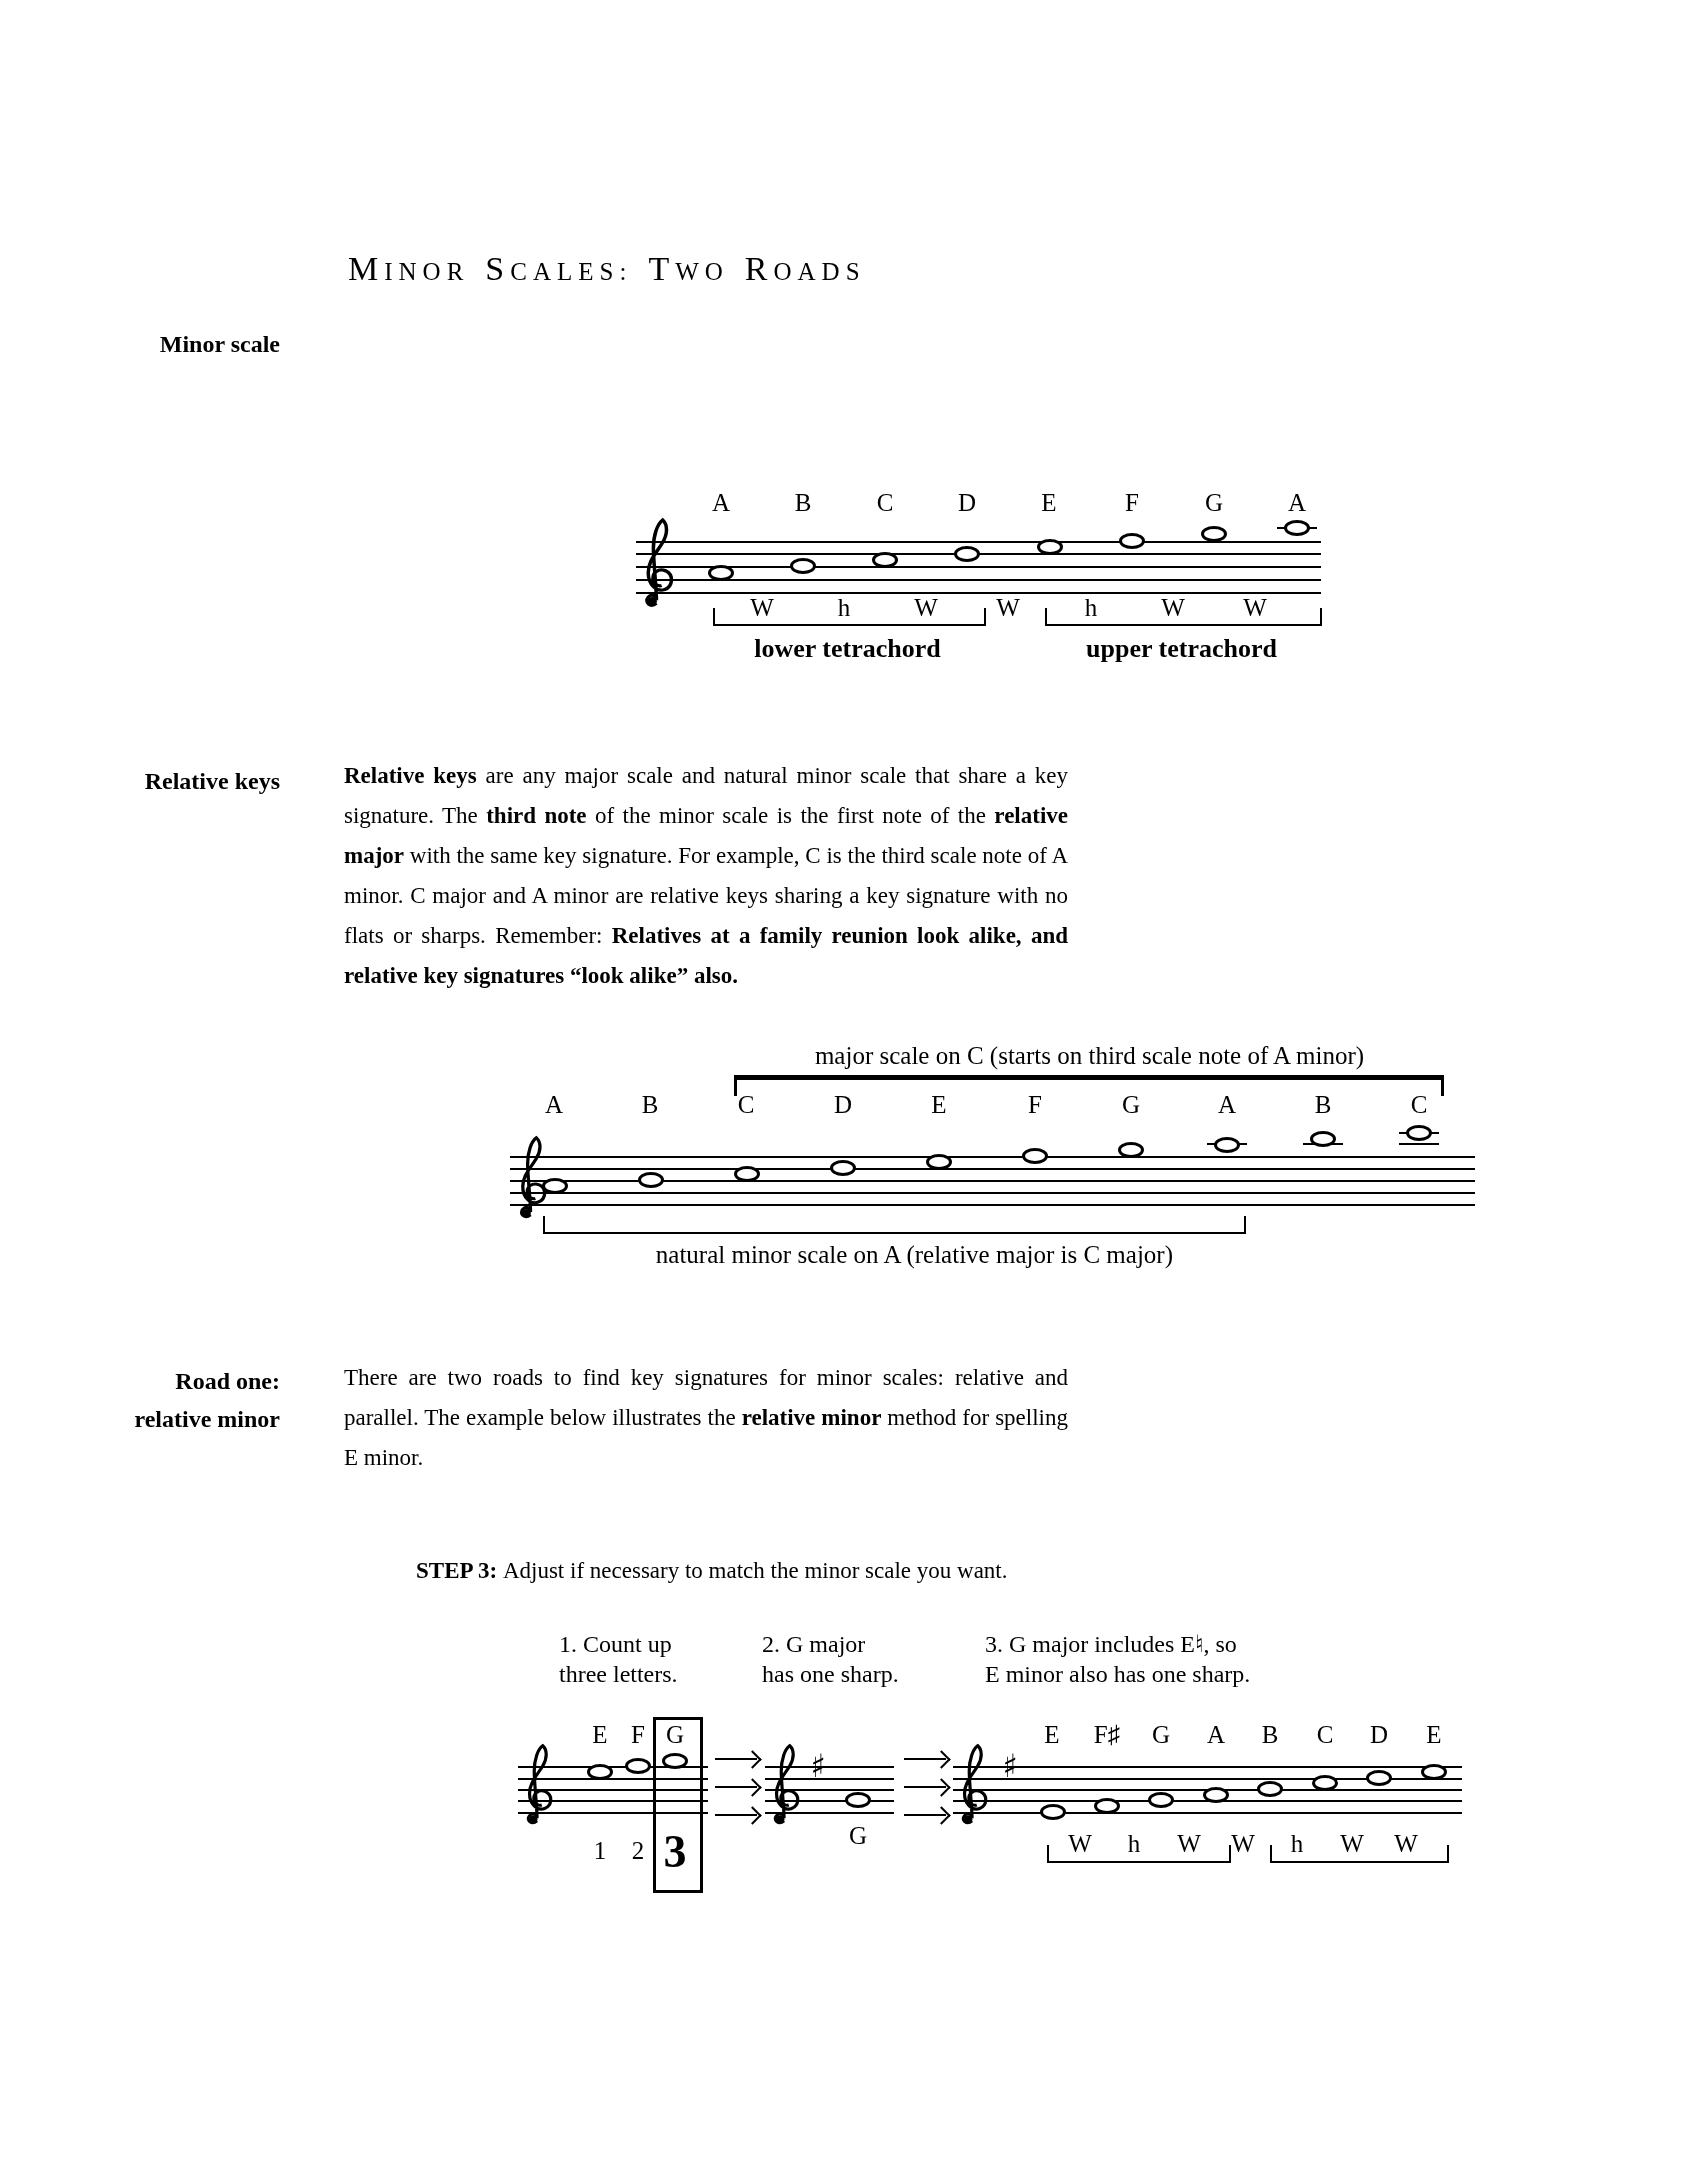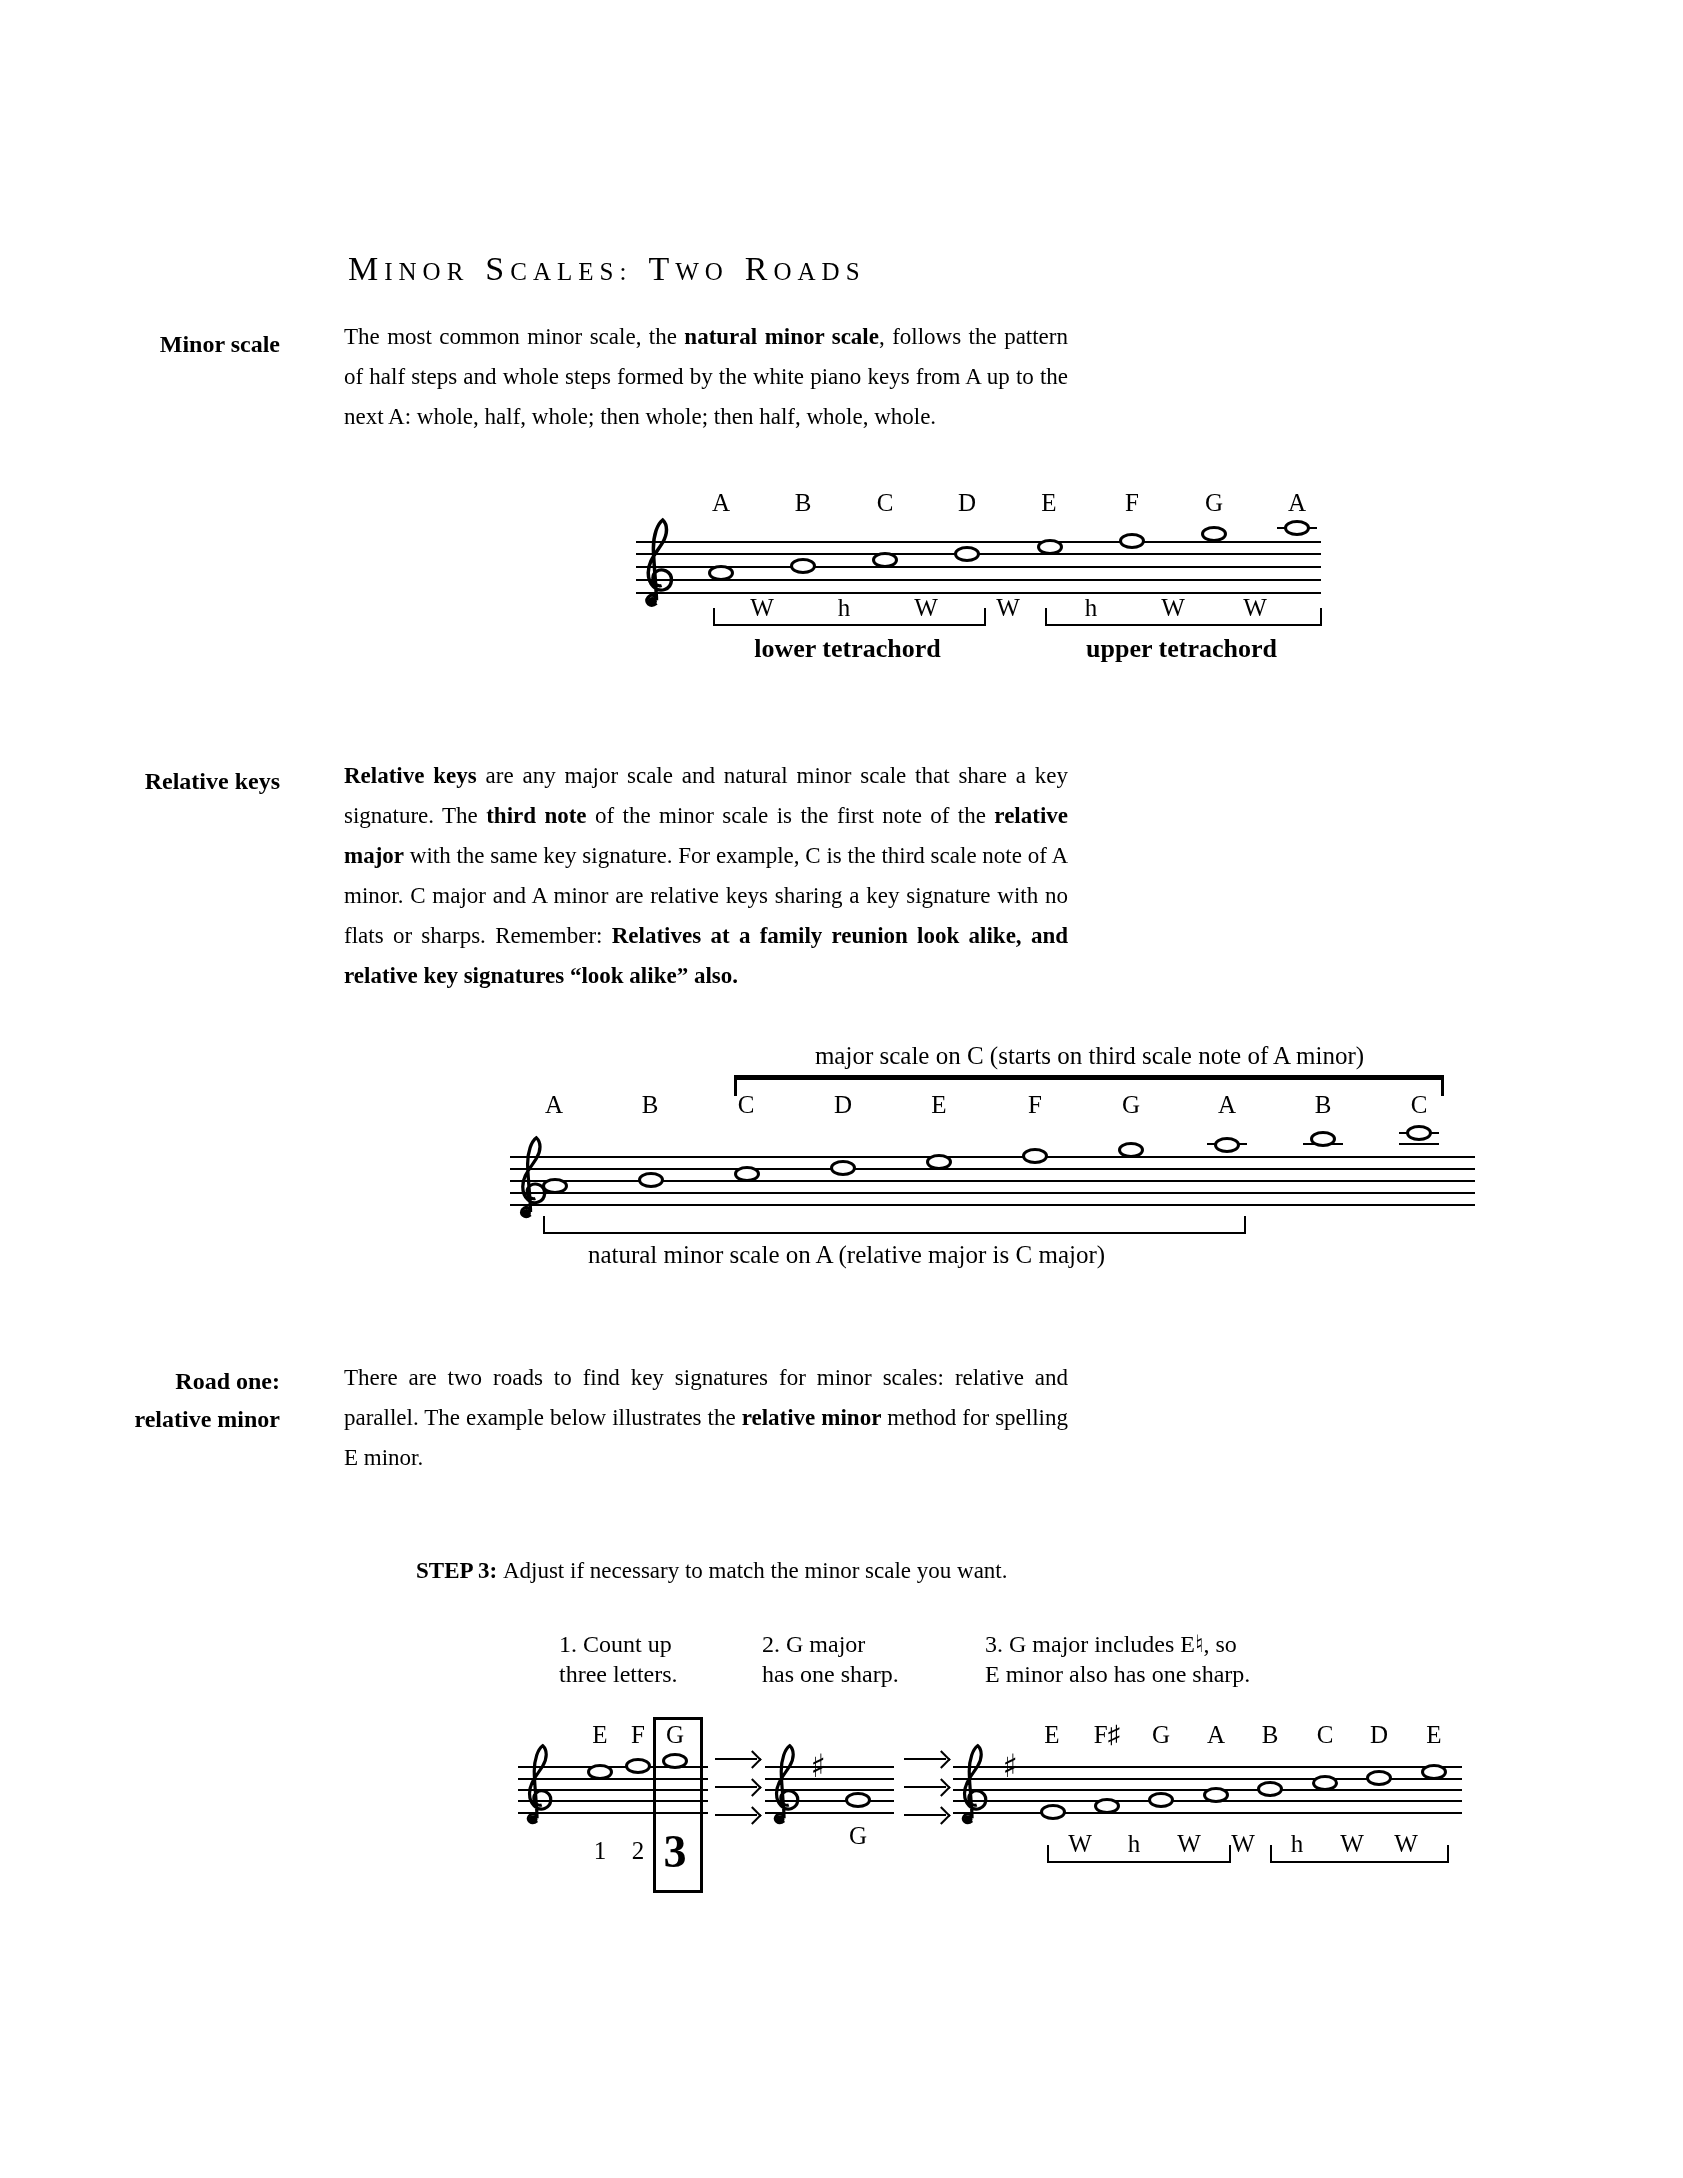--- a/index.html
+++ b/index.html
@@ -41,21 +41,20 @@
                 border-top:2.5px solid #000;border-right:2.5px solid #000;
                 transform:rotate(45deg);}
 </style>
 </head>
 <body>
 
 <div class="page">
   <h1 class="title" id="title"><span class="tc-word"><span class="tc-big">M</span><span class="tc-small">inor</span></span><span class="tc-word"><span class="tc-big">S</span><span class="tc-small">cales:</span></span><span class="tc-word"><span class="tc-big">T</span><span class="tc-small">wo</span></span><span class="tc-word"><span class="tc-big">R</span><span class="tc-small">oads</span></span></h1>
 
   <div class="side-label" style="top:325px">Minor scale</div>
-  <div class="para" style="top:317px"><span>The most common minor scale, the </span><b>natural minor scale</b><span>, follows the pattern of half steps and whole steps formed by the white piano keys from A up to the next A: whole, half, whole; then whole; then half, whole, whole.</span></div>
 
   <div class="side-label" style="top:762px">Relative keys</div>
   <div class="para" style="top:756px"><b>Relative keys</b><span> are any major scale and natural minor scale that share a key signature. The </span><b>third note</b><span> of the minor scale is the first note of the </span><b>relative major</b><span> with the same key signature. For example, C is the third scale note of A minor. C major and A minor are relative keys sharing a key signature with no flats or sharps. Remember: </span><b>Relatives at a family reunion look alike, and relative key signatures “look alike” also.</b></div>
 
   <div class="side-label" style="top:1362px">Road one:
 relative minor</div>
   <div class="para" style="top:1358px"><span>There are two roads to find key signatures for minor scales: relative and parallel. The example below illustrates the </span><b>relative minor</b><span> method for spelling E minor.</span></div>
 
   <div class="step-line" style="top:1552px"><b>STEP 3: </b><span>Adjust if necessary to match the minor scale you want.</span></div>
 
@@ -126,21 +125,21 @@
       <div class="ledger" style="left: 1207px; top: 1143px; width: 40px;"></div>
       <div class="wnote" style="left: 1214px; top: 1137px;"></div>
       <div class="nletter" style="left: 1323px; top: 1091px;">B</div>
       <div class="ledger" style="left: 1303px; top: 1143px; width: 40px;"></div>
       <div class="wnote" style="left: 1310px; top: 1131px;"></div>
       <div class="nletter" style="left: 1419px; top: 1091px;">C</div>
       <div class="ledger" style="left: 1399px; top: 1143px; width: 40px;"></div>
       <div class="ledger" style="left: 1399px; top: 1132px; width: 40px;"></div>
       <div class="wnote" style="left: 1406px; top: 1125px;"></div>
       <div class="bracket-up" style="left: 543px; top: 1216px; width: 699px;"></div>
-      <div class="fcaption" style="left: 520px; top: 1241px; width: 653px;">natural minor scale on A (relative major is C major)</div>
+      <div class="fcaption" style="left: 520px; top: 1241px; width: 653px; text-align: right;">natural minor scale on A (relative major is C major)</div>
       <div class="fcaption-sm" style="left: 559px; top: 1629px;">1. Count up
 three letters.</div>
       <div class="fcaption-sm" style="left: 762px; top: 1629px;">2. G major
 has one sharp.</div>
       <div class="fcaption-sm" style="left: 985px; top: 1629px;">3. G major includes E♮, so
 E minor also has one sharp.</div>
       <div class="sline" style="left: 518px; top: 1766px; width: 190px;"></div>
       <div class="sline" style="left: 518px; top: 1778px; width: 190px;"></div>
       <div class="sline" style="left: 518px; top: 1789px; width: 190px;"></div>
       <div class="sline" style="left: 518px; top: 1800px; width: 190px;"></div>

